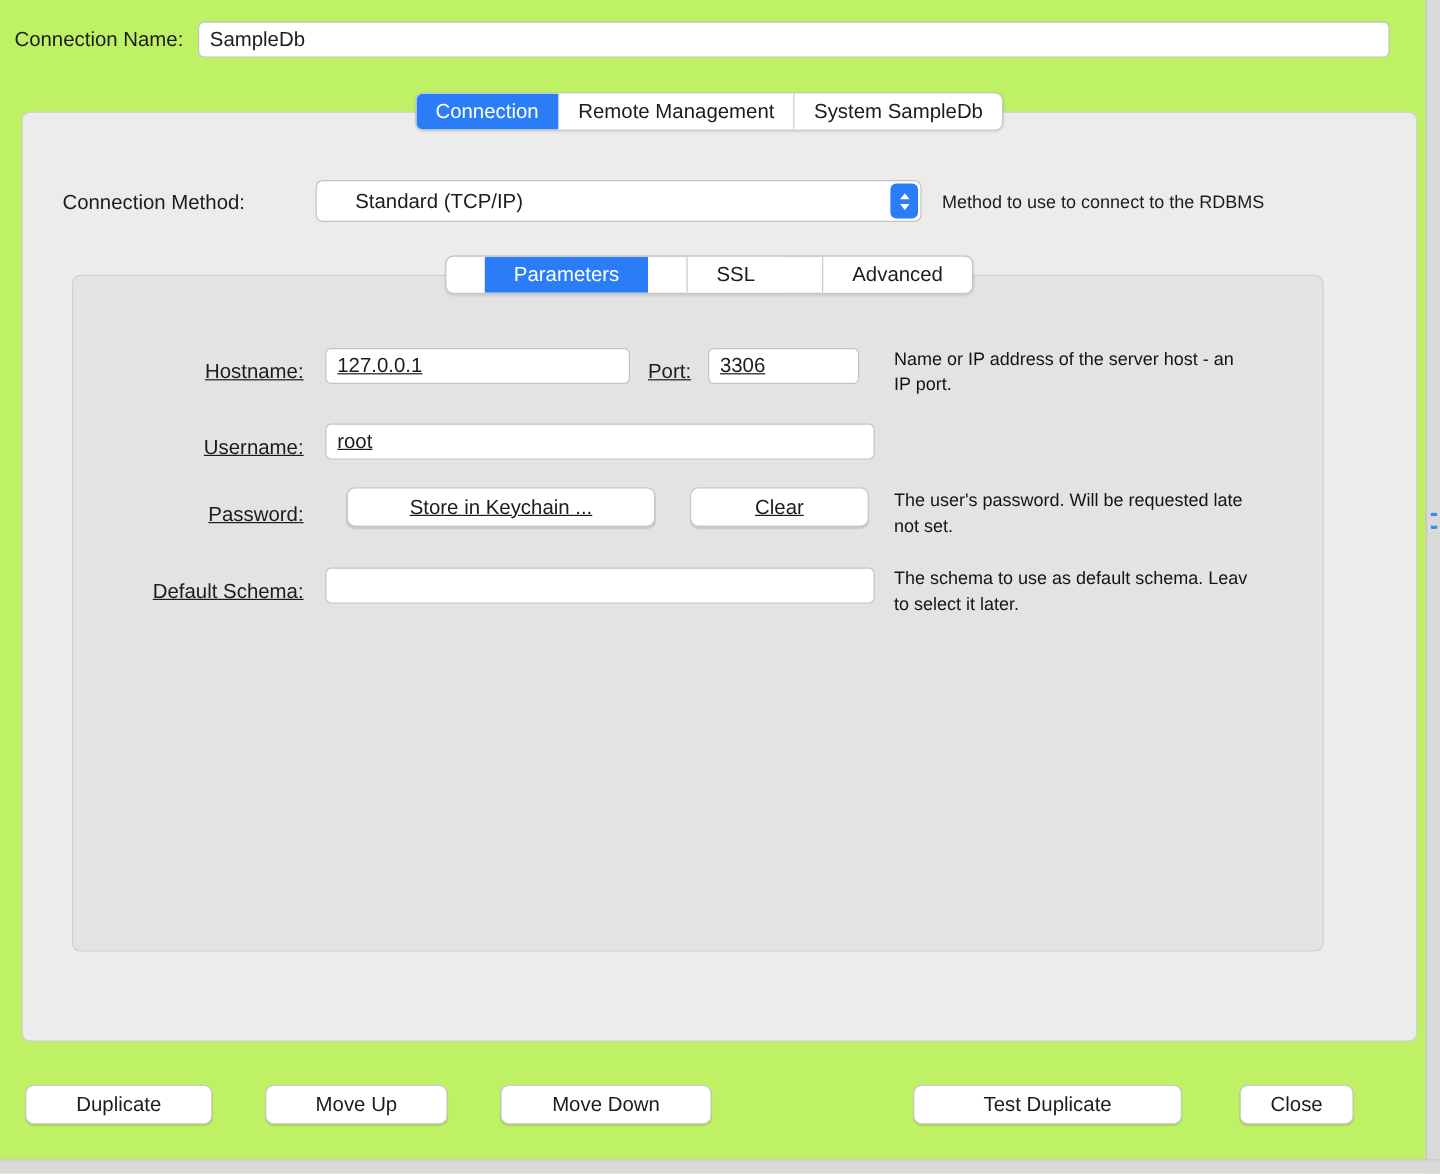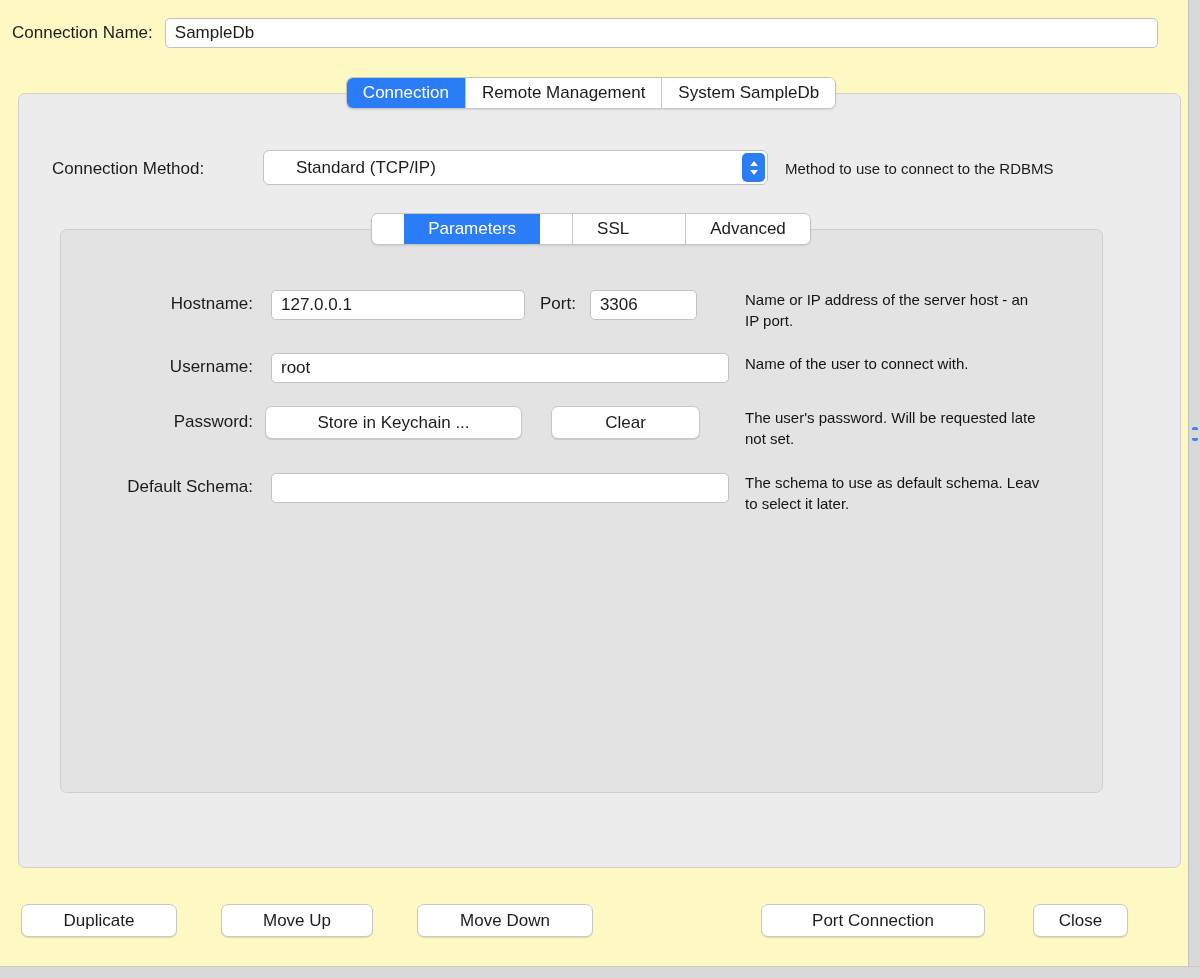--- a/index.html
+++ b/index.html
@@ -4,21 +4,21 @@
 <style>
   :root { --accent:#2a7cf7; }
   * { margin:0; padding:0; box-sizing:border-box; }
   body {
     font-family:"Liberation Sans", sans-serif;
     background:#ffffff;
     width:1200px; height:978px;
     overflow:hidden;
     color:#1c1c1e;
   }
-  .screen { position:relative; width:1200px; height:978px; background:#fef9c3; }
+  .screen { position:relative; width:1200px; height:978px; background:#bef264; }
 
   
   .edge-right {
     position:absolute; top:0; right:0; width:12px; height:978px;
     background:#d9d9d9; border-left:1px solid #c2c2c2;
   }
   .edge-bottom {
     position:absolute; left:0; bottom:0; width:1200px; height:12px;
     background:#d9d9d9; border-top:1px solid #c9c9c9;
   }
@@ -90,41 +90,41 @@
   .method-help { position:absolute; left:785px; top:160px; font-size:15px; z-index:2; }
 
   
   .inner-panel {
     position:absolute; left:60px; top:229px; width:1043px; height:564px;
     background:#e3e3e3; border:1px solid #cfcfcf; border-radius:7px; z-index:1;
     overflow:hidden;
   }
   .form-row {
     position:absolute; left:0; width:680px;
-    display:flex; align-items:flex-start;
+    display:flex; align-items:flex-end;text-decoration:underline;
   }
   .form-row .f-label {
     width:192px; text-align:right; font-size:17px; padding-top:6px; flex:none;
   }
   .row-hostname { top:58px; }
   .row-username { top:121px; }
   .row-password { top:176px; }
   .row-schema   { top:241px; }
 
   .hostname-input { width:254px; margin-left:18px; margin-top:2px; }
   .port-label { font-size:17px; padding-top:6px; margin-left:15px; }
-  .port-input { width:107px; margin-left:14px; margin-top:2px; }
+  .port-input { width:126px; margin-left:14px; margin-top:2px; }
   .username-input, .schema-input { width:458px; margin-left:18px; margin-top:2px; }
 
   .mac-button {
     height:33px; background:#ffffff; border:1px solid #c8c8c8; border-radius:7px;
     font-family:"Liberation Sans", sans-serif; font-size:17px; color:#1c1c1e;
     box-shadow:0 1px 1px rgba(0,0,0,0.12); cursor:default; padding:0 10px;
   }
-  .store-btn { width:257px; margin-left:12px; }
+  .store-btn { width:257px; margin-left:36px; }
   .clear-btn { width:149px; margin-left:29px; }
 
   .help-block {
     position:absolute; left:684px; width:352px; overflow:hidden;
     font-size:15px; line-height:21px; color:#141414;
   }
   .help-block div { white-space:nowrap; overflow:hidden; }
   .help-hostname { top:59px; }
   .help-username { top:123px; }
   .help-password { top:177px; }
@@ -186,23 +186,20 @@
     </div>
     <div class="help-block help-hostname">
       <div>Name or IP address of the server host - an</div>
       <div>IP port.</div>
     </div>
 
     <div class="form-row row-username">
       <span class="f-label">Username:</span>
       <input class="text-input username-input" type="text" value="root" style="">
     </div>
-    <div class="help-block help-username">
-      <div>Name of the user to connect with.</div>
-    </div>
 
     <div class="form-row row-password">
       <span class="f-label">Password:</span>
       <button class="mac-button store-btn">Store in Keychain ...</button>
       <button class="mac-button clear-btn">Clear</button>
     </div>
     <div class="help-block help-password">
       <div>The user's password. Will be requested late</div>
       <div>not set.</div>
     </div>
@@ -214,20 +211,20 @@
     <div class="help-block help-schema">
       <div>The schema to use as default schema. Leav</div>
       <div>to select it later.</div>
     </div>
 
   </div>
 
   <button class="mac-button bottom-btn btn-duplicate">Duplicate</button>
   <button class="mac-button bottom-btn btn-movedown">Move Down</button>
   <button class="mac-button bottom-btn btn-moveup">Move Up</button>
-  <button class="mac-button bottom-btn btn-test">Port Connection</button>
+  <button class="mac-button bottom-btn btn-test">Test Duplicate</button>
   <button class="mac-button bottom-btn btn-close">Close</button>
 
   <div class="edge-right"></div>
   <div class="edge-bottom"></div>
   <div class="edge-artifact"></div>
 
 </div>
 
 </body></html>

